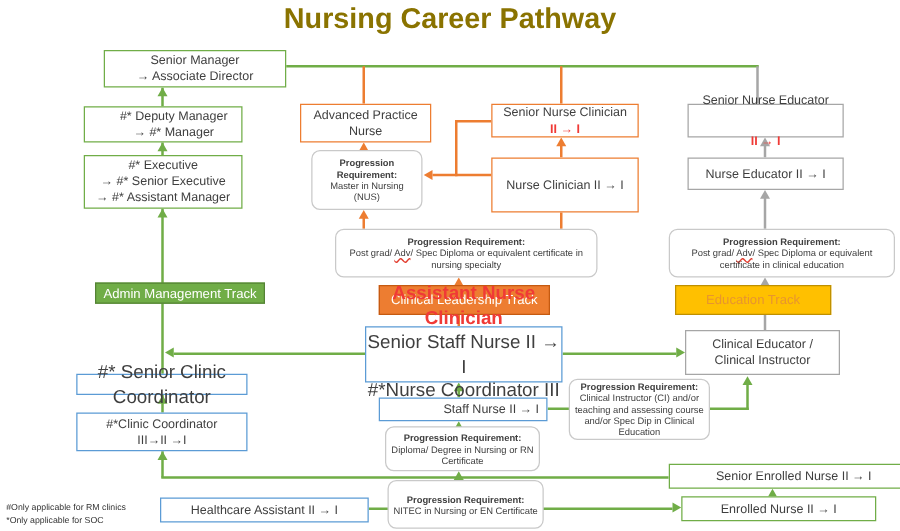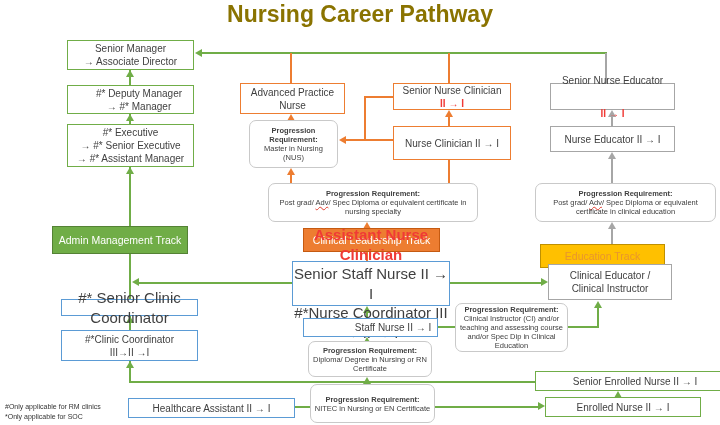--- a/index.html
+++ b/index.html
@@ -13,21 +13,21 @@
   .green-b{border-color:#70AD47}
   .blue-b{border-color:#5B9BD5}
   .orange-b{border-color:#ED7D31}
   .gray-b{border-color:#A6A6A6}
   .sm{font-size:15px;justify-content:center;}
   .red{color:#F03A36;font-weight:bold;}
   .track{position:absolute;z-index:3;display:flex;align-items:center;justify-content:center;
          text-align:center;font-size:10.5px;box-sizing:border-box;}
   .track-admin{background:#70AD47;border:1px solid #548235;color:#fff;}
   .track-clinical{background:#ED7D31;border:1px solid #C55A11;color:#fff;}
-  .track-education{background:#FFC000;border:1px solid #BF9000;color:#E8952E;margin-top:16px;}
+  .track-education{background:#FFC000;border:1px solid #BF9000;color:#E8952E;}
   .req{position:absolute;background:#fff;border:1px solid #C9C9C9;border-radius:7px;z-index:3;
        display:flex;flex-direction:column;align-items:center;justify-content:center;
        text-align:center;font-size:7.5px;line-height:1.2;color:#404040;
        box-sizing:border-box;padding:1px 3px;}
   .req .rh{font-weight:bold;}
   .wavy{text-decoration:underline wavy #E23C2E 1px;text-underline-offset:1px;}
   .hl{position:absolute;height:2px;z-index:1;}
   .vl{position:absolute;width:2px;z-index:1;}
   .g{background:#70AD47}.o{background:#ED7D31}.gy{background:#A6A6A6}
   .ar{position:absolute;width:0;height:0;z-index:2;}
@@ -86,34 +86,34 @@
   <div class="ar ar-up-o" style="left:445px;top:110px;"></div>
   <div class="ar ar-up-o" style="left:287px;top:168px;"></div>
   <div class="ar ar-up-o" style="left:445px;top:152px;"></div>
   <div class="ar ar-up-o" style="left:363px;top:222px;"></div>
   <div class="ar ar-up-o" style="left:287px;top:114px;"></div>
   <div class="ar ar-left-o" style="left:339px;top:136px;"></div>
   <div class="ar ar-up-gy" style="left:608px;top:110px;"></div>
   <div class="ar ar-up-gy" style="left:608px;top:152px;"></div>
   <div class="ar ar-up-gy" style="left:608px;top:222px;"></div>
 
-  <div class="box green-b" style="left:67px;top:40px;width:127px;height:30px;">
+  <div class="box green-b" style="left:83px;top:40px;width:146px;height:30px;">
     <span>Senior Manager</span>
     <span>→ Associate Director</span>
   </div>
   <div class="box green-b" style="left:67px;top:85px;width:127px;height:29px;padding-left:17px;">
     <span>#* Deputy Manager</span>
     <span>→ #* Manager</span>
   </div>
   <div class="box green-b" style="left:67px;top:124px;width:127px;height:43px;">
     <span>#* Executive</span>
     <span>→ #* Senior Executive</span>
     <span>→ #* Assistant Manager</span>
   </div>
-  <div class="track track-admin" style="left:52px;top:226px;width:136px;height:28px;">
+  <div class="track track-admin" style="left:76px;top:226px;width:136px;height:17px;">
     <span>Admin Management Track</span>
   </div>
   <div class="box blue-b sm" style="left:61px;top:299px;width:137px;height:17px;">
     <span>#* Senior Clinic Coordinator</span>
   </div>
   <div class="box blue-b" style="left:61px;top:330px;width:137px;height:31px;">
     <span>#*Clinic Coordinator</span>
     <span>III→II →I</span>
   </div>
   <div class="box blue-b" style="left:128px;top:398px;width:167px;height:20px;">
@@ -126,21 +126,21 @@
   </div>
   <div class="req" style="left:249px;top:120px;width:89px;height:48px;">
     <span class="rh">Progression Requirement:</span>
     <span>Master in Nursing</span>
     <span>(NUS)</span>
   </div>
   <div class="box orange-b" style="left:393px;top:83px;width:118px;height:27px;">
     <span>Senior Nurse Clinician</span>
     <span class="red">II → I</span>
   </div>
-  <div class="box orange-b" style="left:393px;top:126px;width:118px;height:34px;text-align:center;">
+  <div class="box orange-b" style="left:393px;top:126px;width:118px;height:44px;text-align:center;">
     <span>Nurse Clinician II → I</span>
   </div>
   <div class="req" style="left:268px;top:183px;width:210px;height:39px;">
     <span class="rh">Progression Requirement:</span>
     <span><span>Post grad/ </span><span class="wavy">Adv</span><span>/ Spec Diploma or equivalent certificate in nursing specialty</span></span>
   </div>
   <div class="track track-clinical" style="left:303px;top:228px;width:137px;height:24px;">
     <span>Clinical Leadership Track</span>
   </div>
   <div class="box blue-b sm" style="left:292px;top:261px;width:158px;height:45px;">

